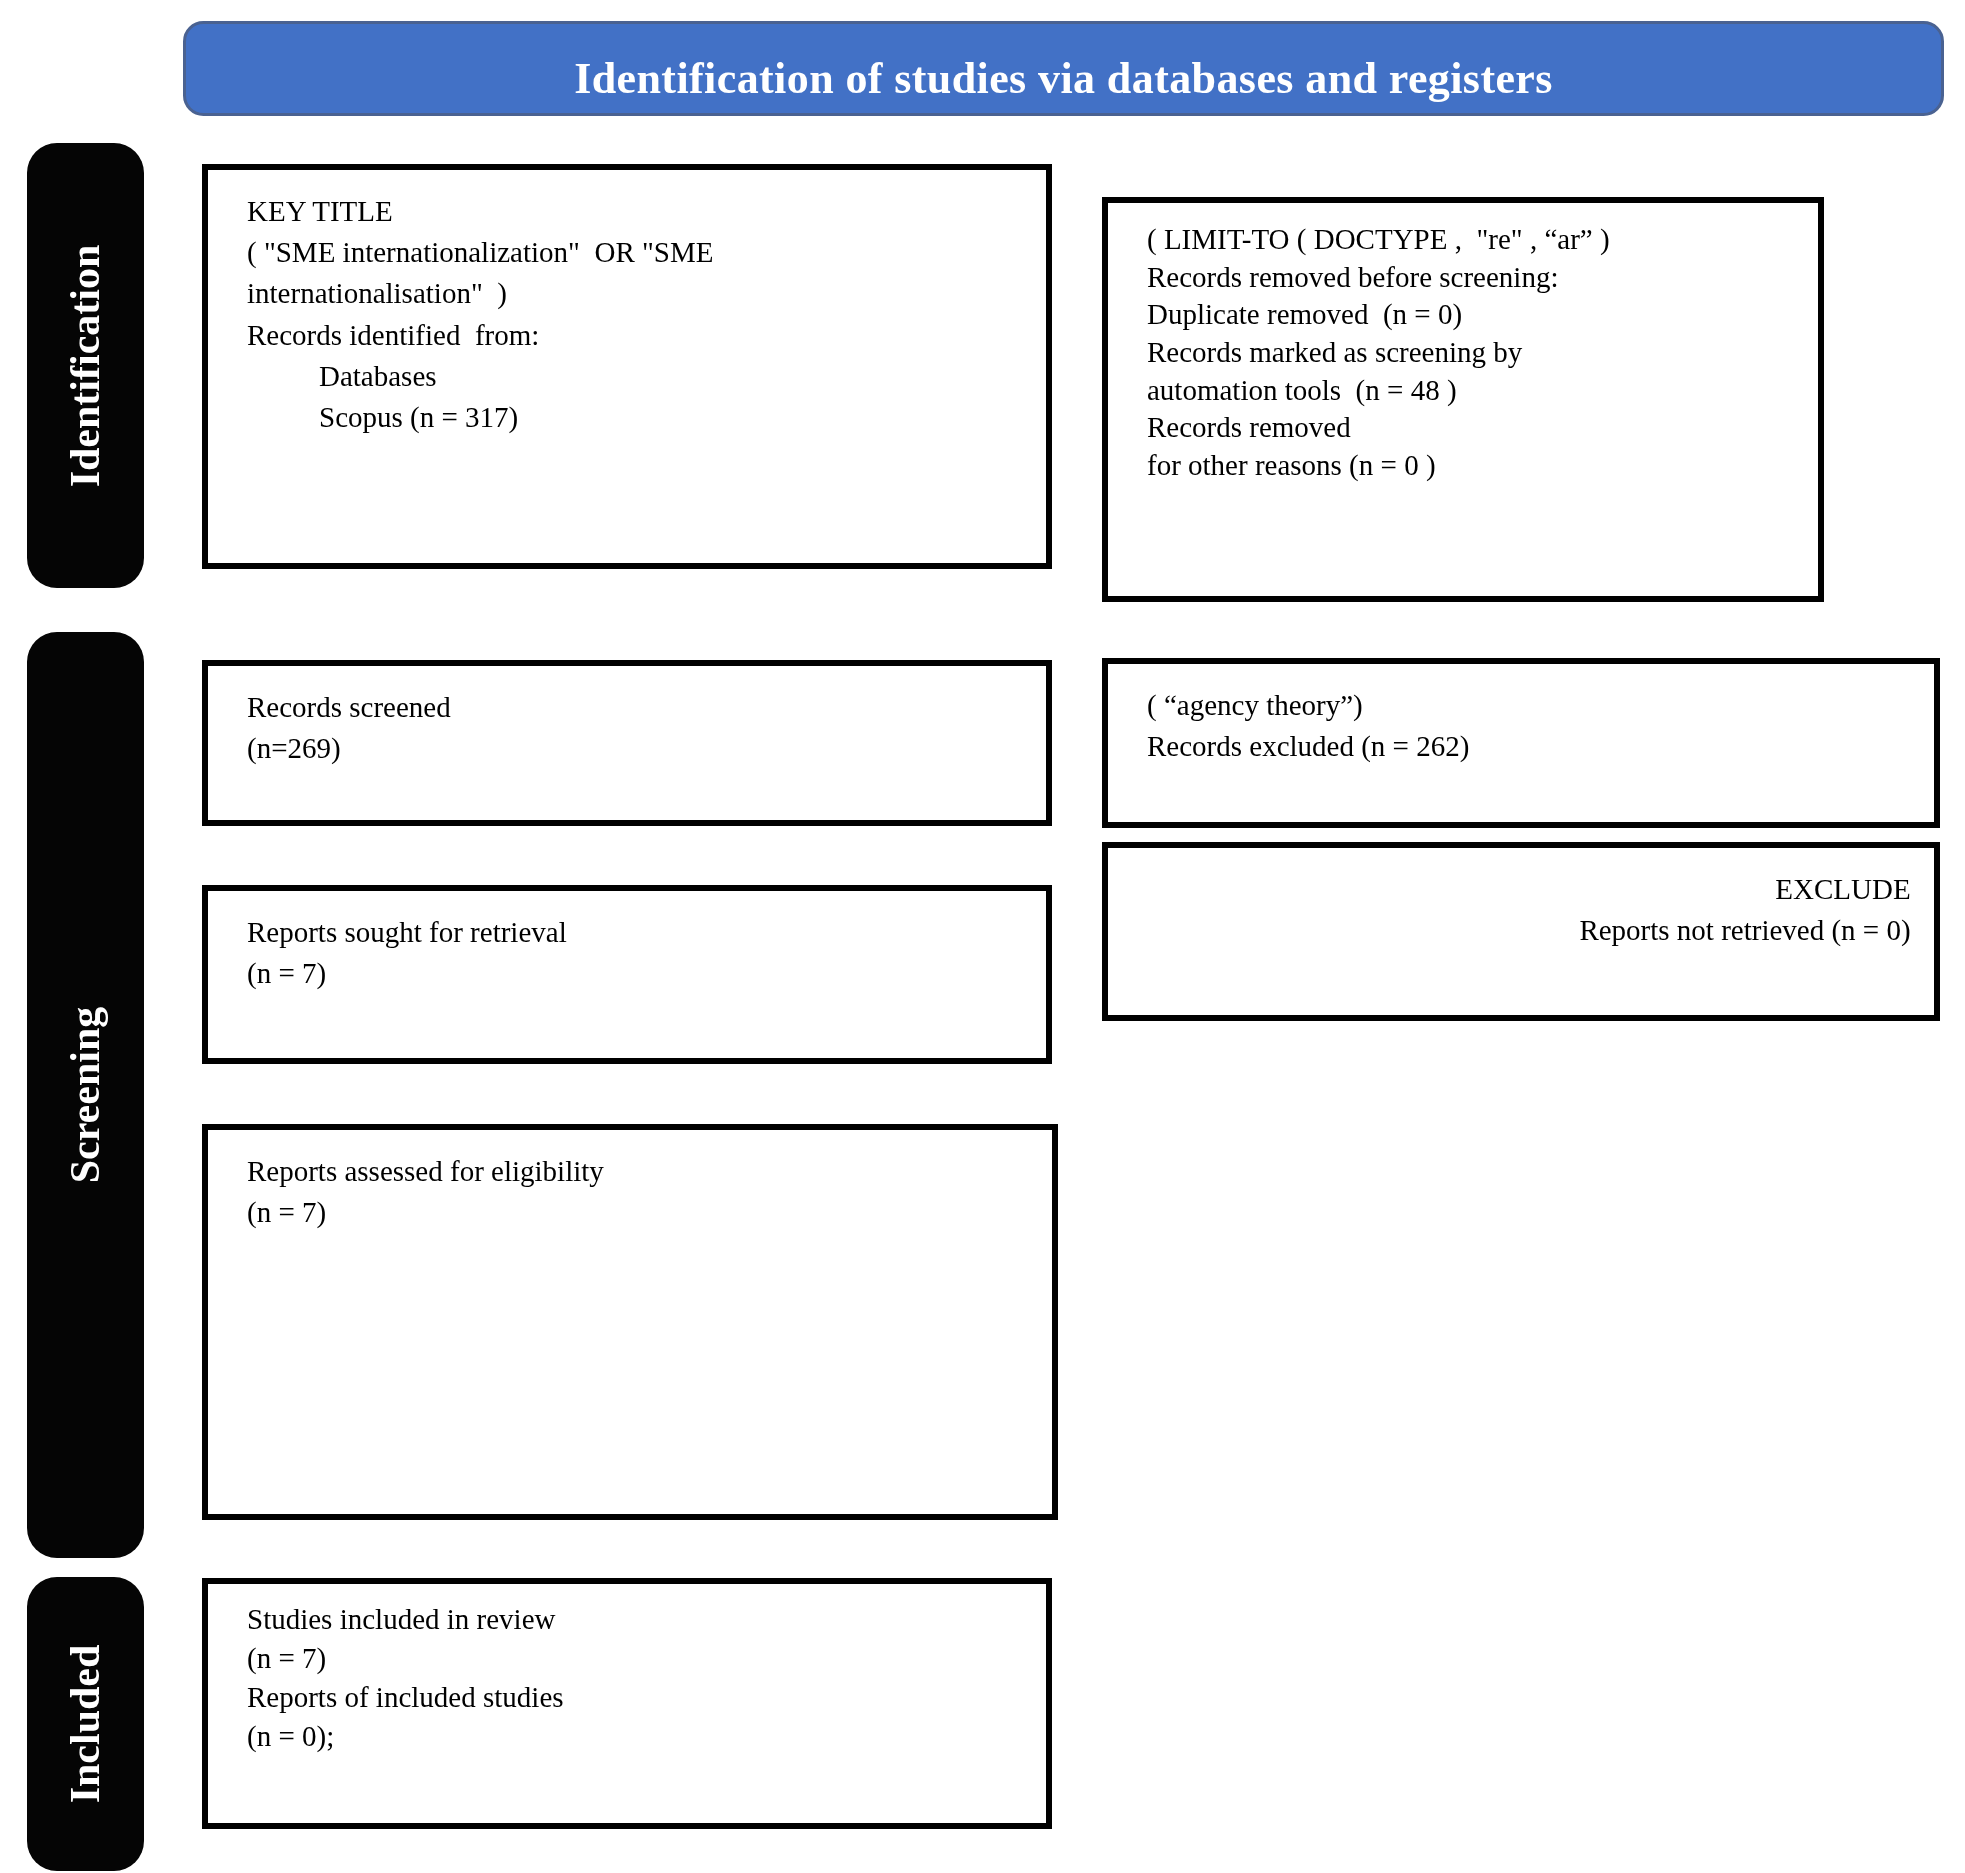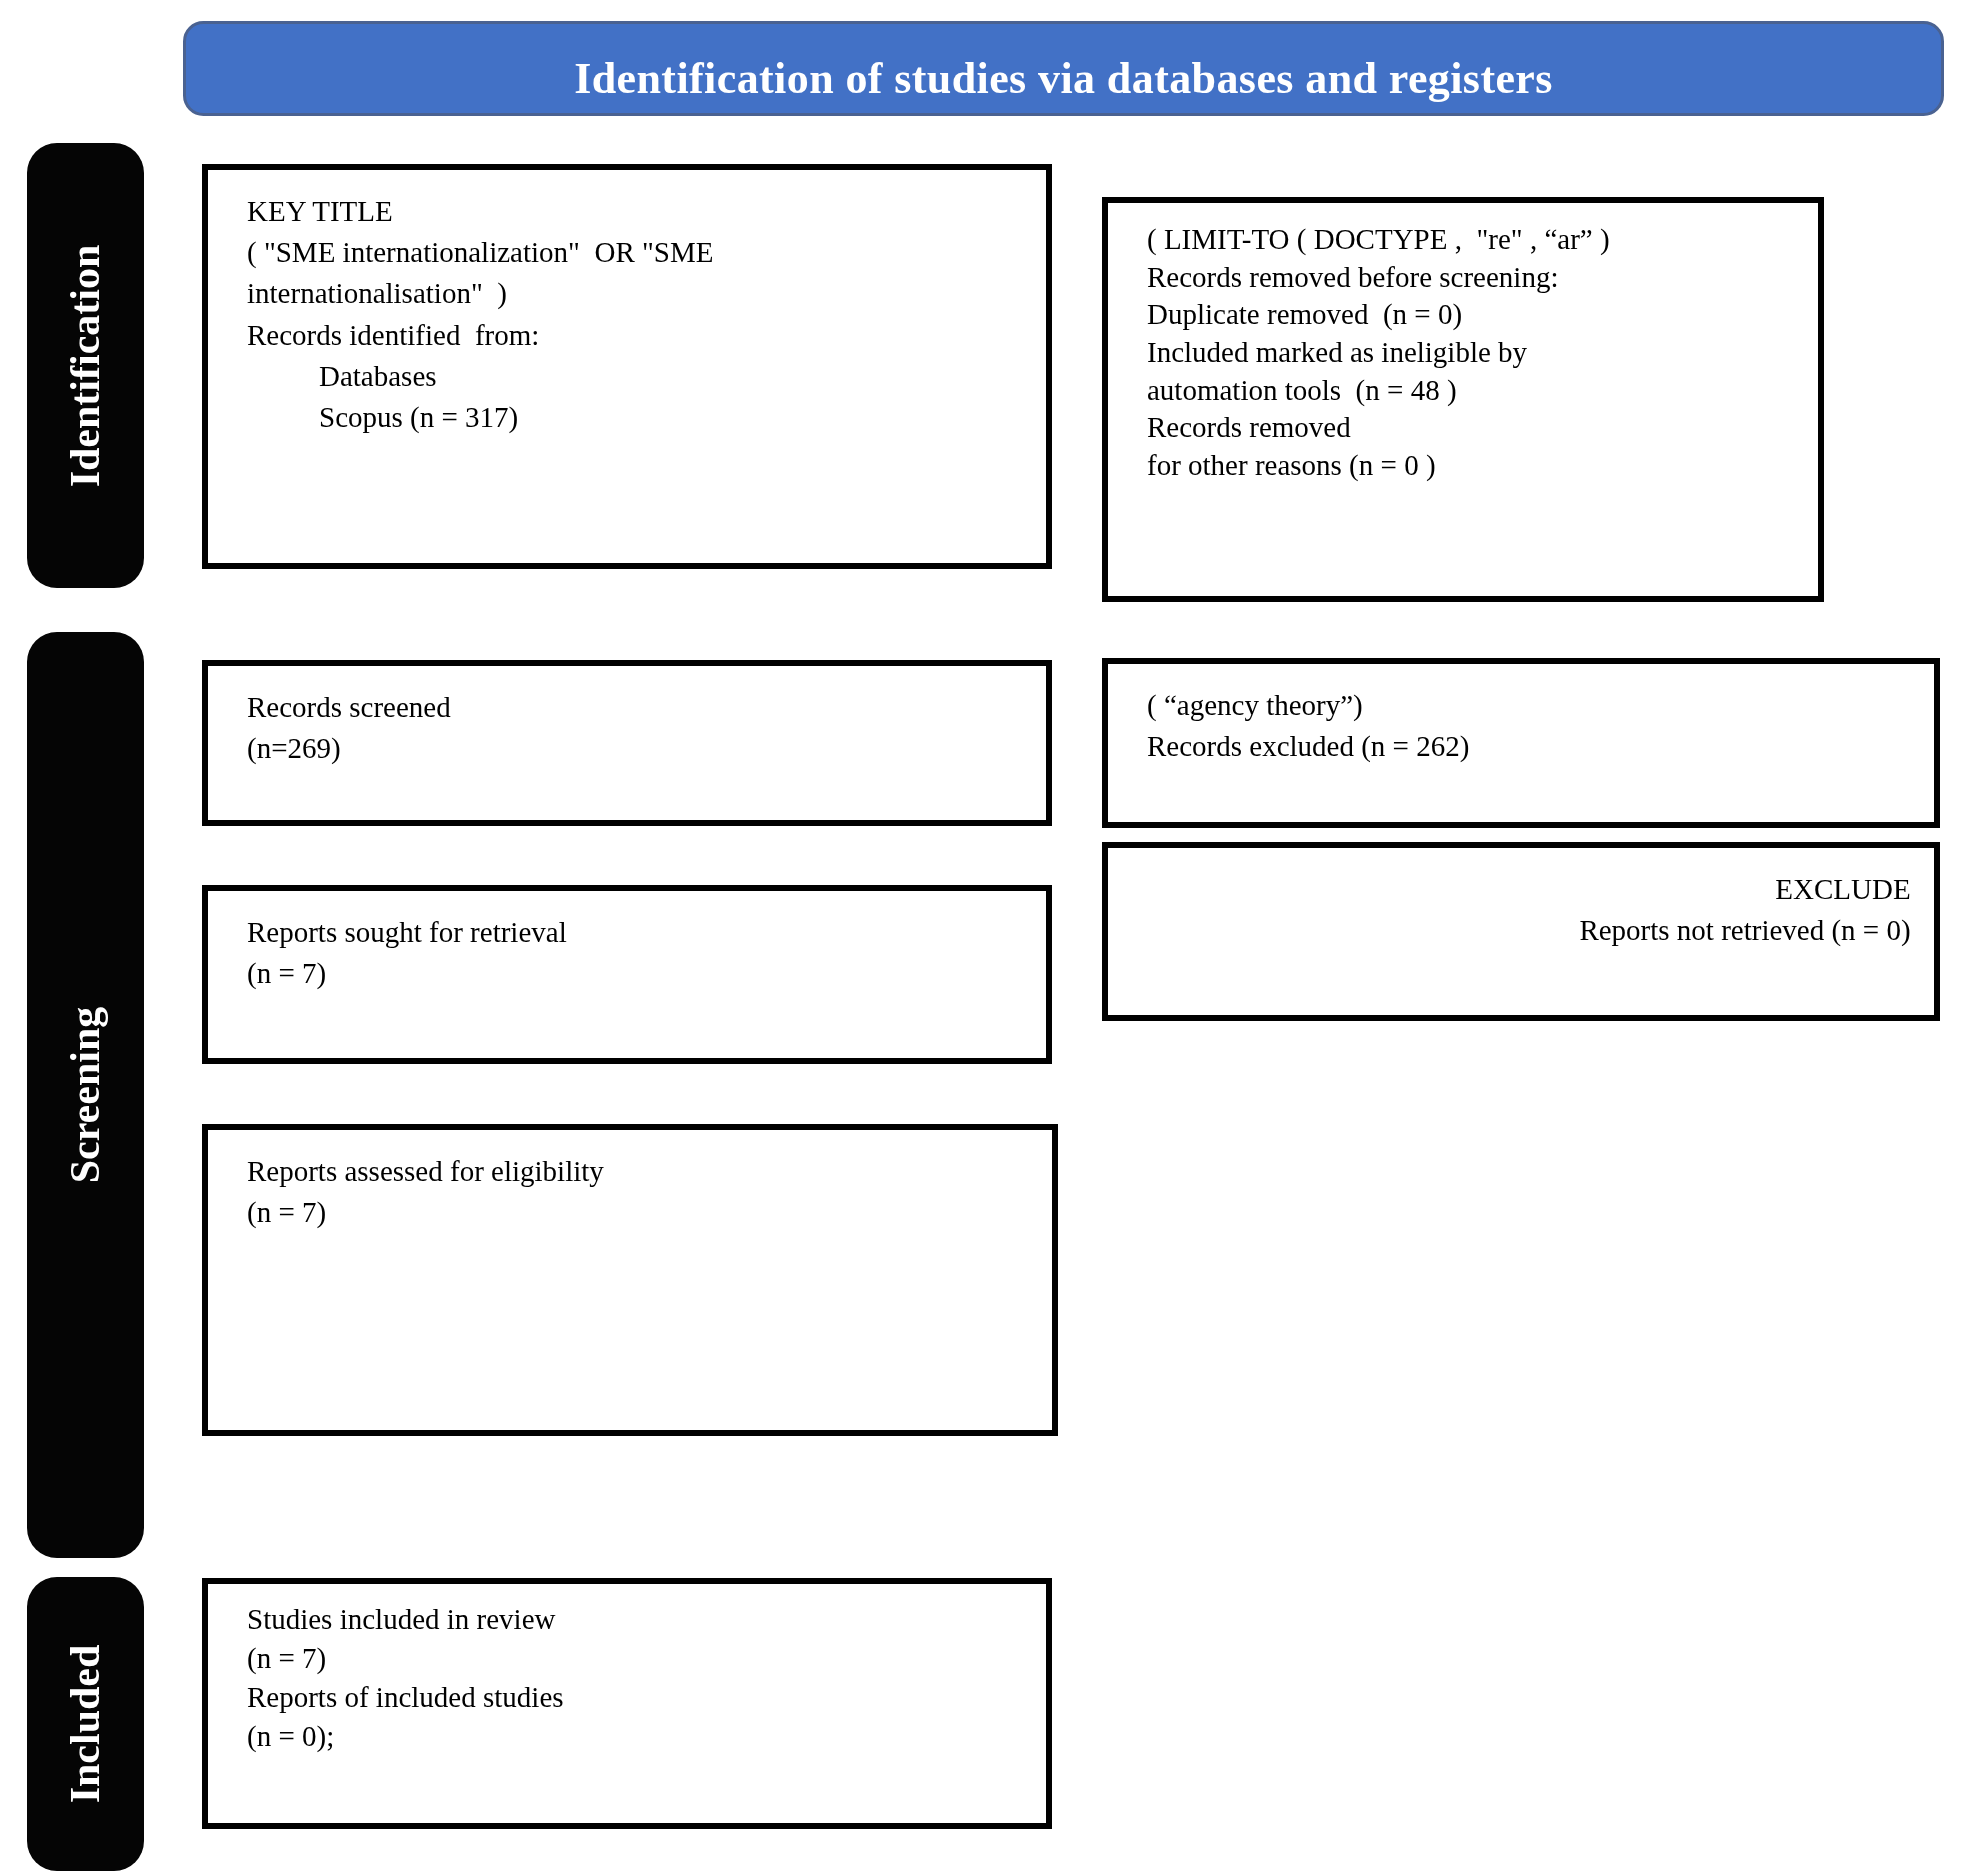--- a/index.html
+++ b/index.html
@@ -81,21 +81,21 @@
 
   .box.tight { line-height: 1.30; padding-top: 18px; }
   .box.snug  { line-height: 1.35; padding-top: 16px; }
 
   .box-identified            { left: 202px;  top: 164px;  width: 850px; height: 405px; }
   .box-removed               { left: 1102px; top: 176px;  width: 722px; height: 405px; margin-top: 21px; }
   .box-screened              { left: 202px;  top: 660px; width: 850px; height: 166px; }
   .box-excluded              { left: 1102px; top: 658px; width: 838px; height: 170px; }
   .box-sought                { left: 202px;  top: 885px; width: 850px; height: 179px; }
   .box-not-retrieved         { left: 1102px; top: 842px; width: 838px; height: 179px; text-align: right; }
-  .box-assessed              { left: 202px;  top: 1124px; width: 856px; height: 312px; }
+  .box-assessed              { left: 202px;  top: 1124px; width: 856px; height: 396px; }
   .box-included-final        { left: 202px;  top: 1578px; width: 850px; height: 251px; }
 </style>
 </head>
 <body>
 
 <div class="canvas">
 
   <div class="header-bar">
     <div class="title">Identification of studies via databases and registers</div>
   </div>
@@ -120,21 +120,21 @@
       <div class="line">Records identified  from:</div>
       <div class="line indent">Databases</div>
       <div class="line indent">Scopus (n = 317)</div>
     </div>
 
   <div class="box box-removed tight">
 
   <div class="line">( LIMIT-TO ( DOCTYPE ,  "re" , “ar” )</div>
       <div class="line">Records removed before screening:</div>
       <div class="line">Duplicate removed  (n = 0)</div>
-      <div class="line">Included marked as ineligible by</div>
+      <div class="line">Records marked as screening by</div>
       <div class="line">automation tools  (n = 48 )</div>
       <div class="line">Records removed</div>
       <div class="line">for other reasons (n = 0 )</div>
     </div>
 
   <div class="box box-screened">
 
   <div class="line">Records screened</div>
       <div class="line">(n=269)</div>
     </div>

